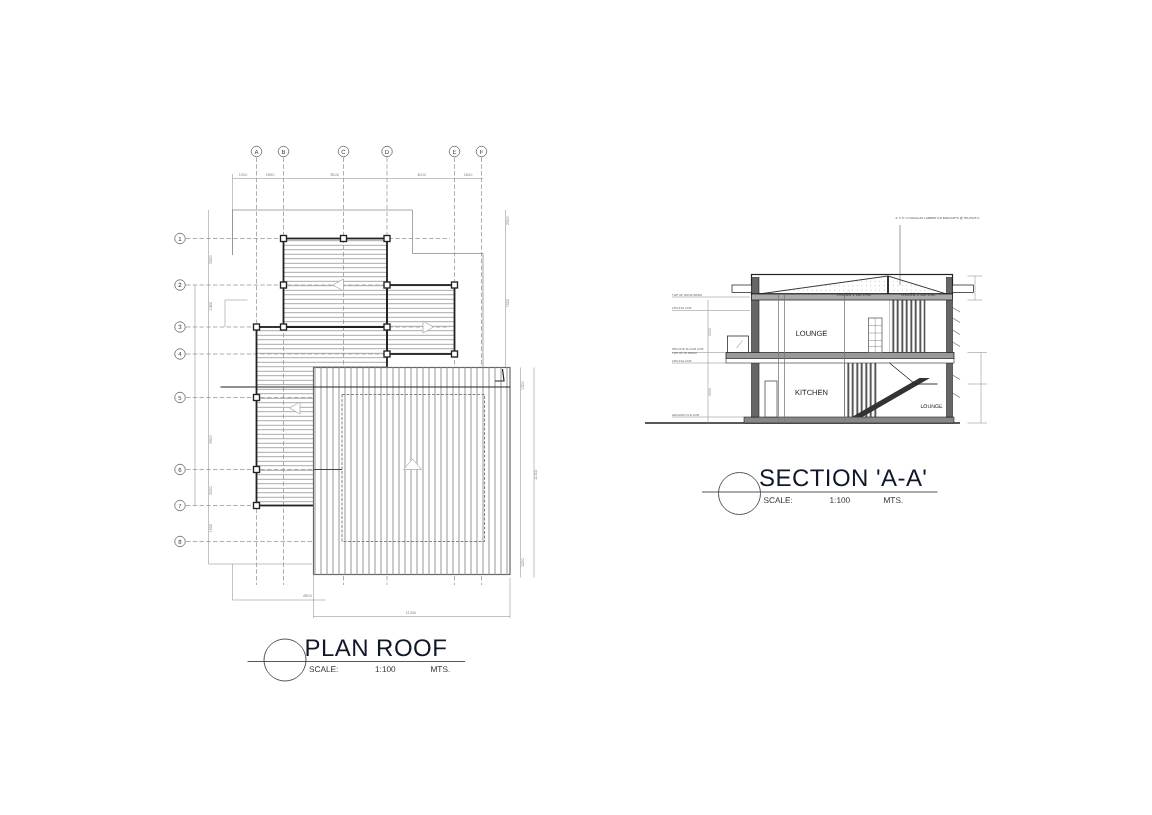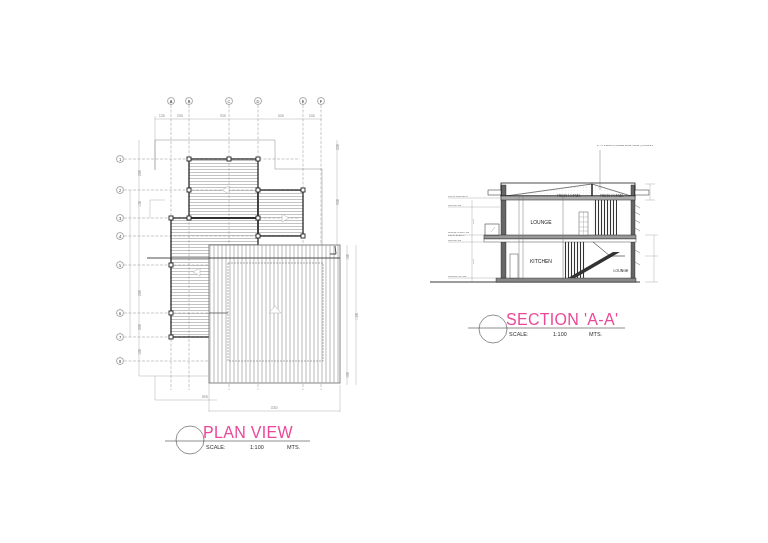--- a/index.html
+++ b/index.html
@@ -1,18 +1,18 @@
 <!DOCTYPE html>
 <html><head>
 <meta charset="utf-8">
 <style>
   html, body { margin: 0; padding: 0; background: #ffffff; }
   body { width: 768px; height: 543px; position: relative; overflow: hidden; font-family: "Liberation Sans", sans-serif; }
   #sheet { position: absolute; left: 0; top: 0; width: 768px; height: 543px; }
-  .ttl { position: absolute; font-family: "Liberation Sans", sans-serif; color: #ec4899; }
+  .ttl { position: absolute; font-family: "Liberation Sans", sans-serif; color: #0f172a; }
   .ttl-main { font-size: 16px; letter-spacing: 0.3px; }
   .ttl-scale { font-size: 5.5px; color: #333; }
 </style>
 </head>
 <body>
 
 <svg id="sheet" viewBox="0 0 768 543" xmlns="http://www.w3.org/2000/svg">
   <defs>
     <pattern id="hatchH" width="4" height="3" patternUnits="userSpaceOnUse">
       <line x1="0" y1="1.5" x2="4" y2="1.5" stroke="#9a9a9a" stroke-width="0.6"></line>
@@ -308,21 +308,21 @@
     <text x="569" y="197" font-size="3" fill="#333" text-anchor="middle">TRUSS 1 DETAIL</text>
     <text x="612" y="197" font-size="3" fill="#333" text-anchor="middle">TRUSS 2 DETAIL</text>
   </g>
 
   <g>
     <circle cx="493" cy="329" r="14" fill="none" stroke="#444" stroke-width="0.6"></circle>
     <line x1="468" y1="328" x2="625" y2="328" stroke="#444" stroke-width="0.6"></line>
   </g>
 </svg>
 
-<div class="ttl ttl-main" style="left:203px; top:424px;">PLAN VIEW</div>
+<div class="ttl ttl-main" style="left:203px; top:424px;">PLAN ROOF</div>
 <div class="ttl ttl-scale" style="left:206px; top:444px;">SCALE:</div>
 <div class="ttl ttl-scale" style="left:250px; top:444px;">1:100</div>
 <div class="ttl ttl-scale" style="left:287px; top:444px;">MTS.</div>
 
 <div class="ttl ttl-main" style="left:506px; top:311px;">SECTION 'A-A'</div>
 <div class="ttl ttl-scale" style="left:509px; top:331px;">SCALE:</div>
 <div class="ttl ttl-scale" style="left:553px; top:331px;">1:100</div>
 <div class="ttl ttl-scale" style="left:589px; top:331px;">MTS.</div>
 
 </body></html>

